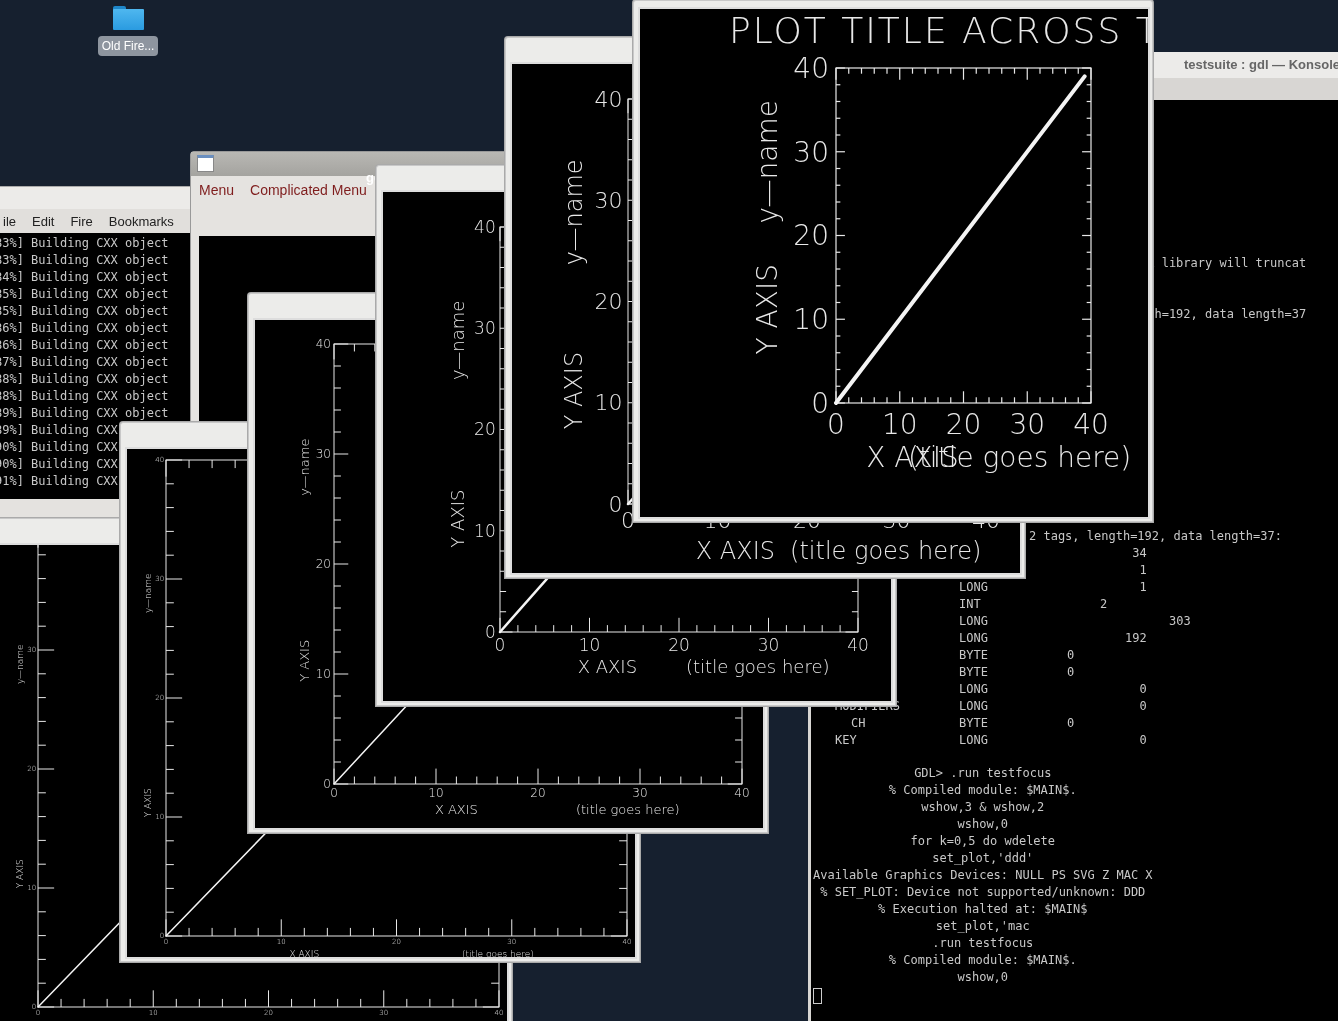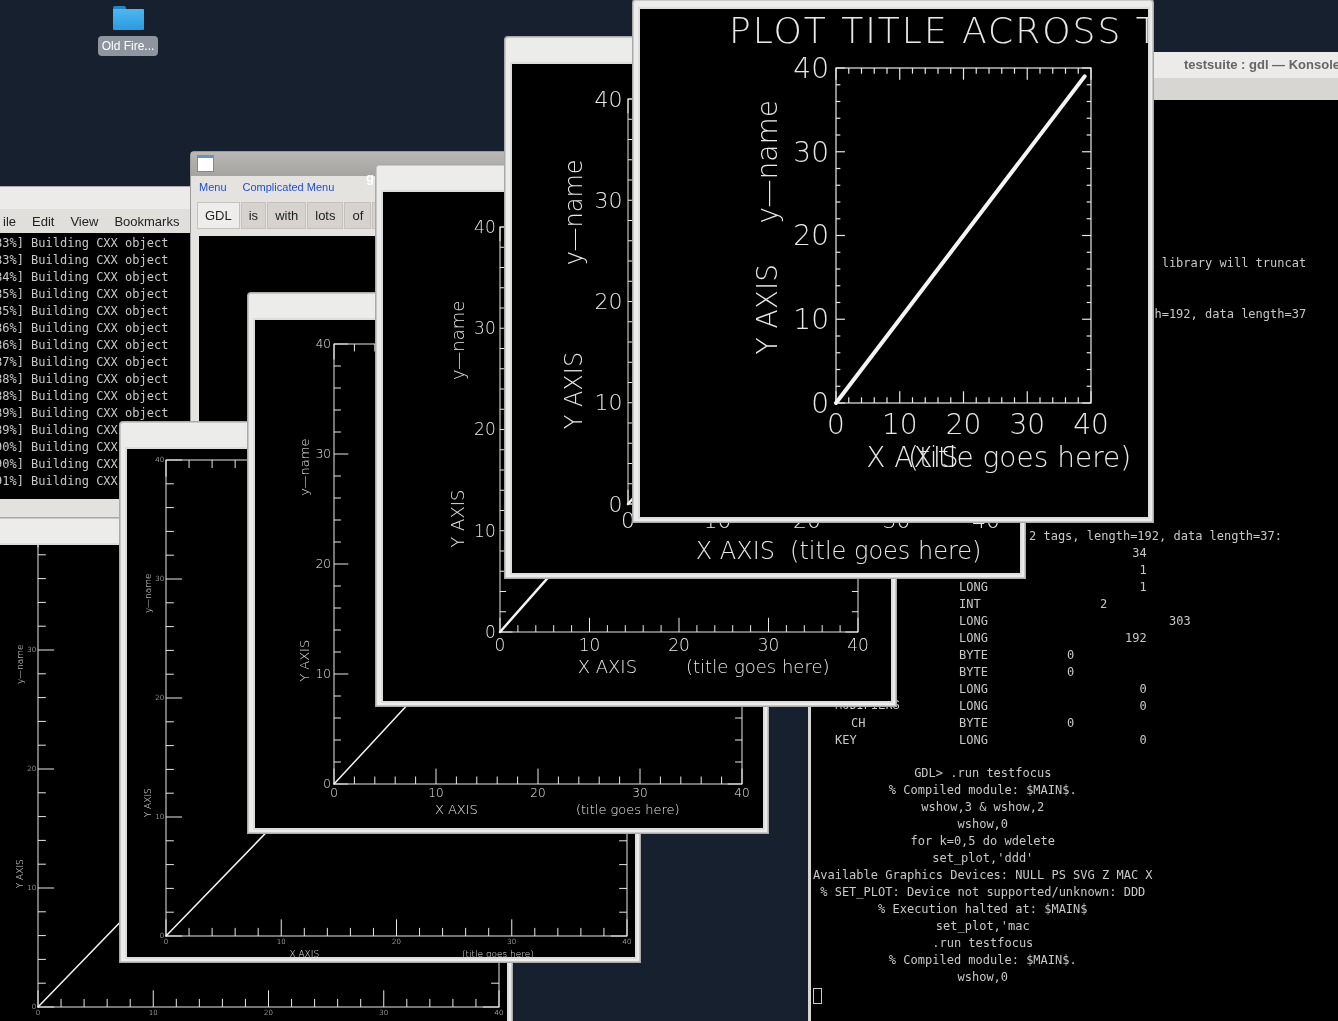--- a/index.html
+++ b/index.html
@@ -14,21 +14,21 @@
   .konsole-left .tb{height:22px;background:#ecebe9;}
   .konsole-left .menubar{height:24px;background:#e1dfdc;display:flex;font-family:"Liberation Sans",sans-serif;font-size:13px;color:#222;align-items:center;}
   .konsole-left .menubar span{padding:0 8px;}
   .term{font-family:"DejaVu Sans Mono",monospace;font-size:12px;color:#c8c8c8;line-height:17px;white-space:pre;}
   .konsole-left .term{position:absolute;left:0;top:48px;}
   .konsole-left .foot{position:absolute;bottom:0;left:0;right:0;height:18px;background:#e4e2df;}
   .gdlwid{left:190px;top:151px;width:320px;height:280px;background:#e5e3e0;border:1px solid #999;border-radius:4px 4px 0 0;}
   .gdlwid .tb{height:24px;background:linear-gradient(#b9b8b4,#a4a39f);position:relative;}
   .gdlwid .tb .ico{position:absolute;left:6px;top:3px;width:15px;height:13px;background:#fff;border:1px solid #888;border-top:3px solid #6a8fc0;}
   .gdlwid .tb .title{position:absolute;left:175px;top:3px;color:#fff;font-weight:bold;font-size:13px;font-family:"Liberation Sans",sans-serif;margin-top:15px;}
-  .gdlwid .mb{display:flex;font-size:11px;font-family:"Liberation Sans",sans-serif;color:#1d4ed8;height:22px;align-items:center;}
+  .gdlwid .mb{display:flex;font-size:14px;font-family:"Liberation Sans",sans-serif;color:#7f1d1d;height:22px;align-items:flex-end;}
   .gdlwid .mb span{padding:0 8px;}
   .gdlwid .tabs{display:flex;margin:4px 0 0 6px;font-size:13px;font-family:"Liberation Sans",sans-serif;}
   .gdlwid .tabs span{padding:5px 7px;background:#d6d3cf;border:1px solid #c5c2bd;margin-right:1px;color:#222;}
   .gdlwid .tabs span.active{background:#eeedeb;}
   .gdlwid .pane{position:absolute;left:8px;top:84px;right:0;bottom:0;background:#000;}
   .konsole-right{left:808px;top:52px;width:540px;height:980px;background:#000;border-left:3px solid #d8d6d3;}
   .konsole-right .tb{height:26px;background:#ecebe9;font-family:"Liberation Sans",sans-serif;font-size:13px;font-weight:bold;color:#666;position:relative;}
   .konsole-right .tb span{position:absolute;left:373px;top:5px;white-space:nowrap;}
   .konsole-right .bar{height:22px;background:#d8d6d3;}
   .konsole-right .term{position:absolute;left:2px;}
@@ -81,37 +81,37 @@
     <div class="term" style="top: 561px; left: 148px;">LONG</div>
     <div class="term" style="top: 561px; left: 314px; margin-left: 44px;">303</div>
     <div class="term" style="top: 578px; left: 148px;">LONG</div>
     <div class="term" style="top: 578px; left: 314px;">192</div>
     <div class="term" style="top: 595px; left: 148px;">BYTE</div>
     <div class="term" style="top: 595px; left: 256px;">0</div>
     <div class="term" style="top: 612px; left: 148px;">BYTE</div>
     <div class="term" style="top: 612px; left: 256px;">0</div>
     <div class="term" style="top: 629px; left: 148px;">LONG</div>
     <div class="term" style="top: 629px; left: 328.4px;">0</div>
-    <div class="term" style="top: 646px; left: 24px; font-family: Liberation Mono, monospace;">MODIFIERS</div>
+    <div class="term" style="top: 646px; left: 24px;">MODIFIERS</div>
     <div class="term" style="top: 646px; left: 148px;">LONG</div>
     <div class="term" style="top: 646px; left: 328.4px;">0</div>
     <div class="term" style="top: 663px; left: 40px;">CH</div>
     <div class="term" style="top: 663px; left: 148px;">BYTE</div>
     <div class="term" style="top: 663px; left: 256px;">0</div>
     <div class="term" style="top: 680px; left: 24px;">KEY</div>
     <div class="term" style="top: 680px; left: 148px;">LONG</div>
     <div class="term" style="top: 680px; left: 328.4px;">0</div>
   </div>
 
 <div class="win konsole-left">
   <div class="tb"></div>
   <div class="menubar" id="kl-menu">
       <span>ile</span>
       <span>Edit</span>
-      <span>View</span>
+      <span>Fire</span>
       <span>Bookmarks</span>
     </div>
   <div class="term" id="kl-term">83%] Building CXX object
 83%] Building CXX object
 84%] Building CXX object
 85%] Building CXX object
 85%] Building CXX object
 86%] Building CXX object
 86%] Building CXX object
 87%] Building CXX object
@@ -126,28 +126,20 @@
 </div>
 
 <div class="win gdlwid">
   <div class="tb">
     <div class="ico"></div>
     <span class="title">gdl widget examples</span>
   </div>
   <div class="mb" id="gw-menu">
       <span>Menu</span>
       <span>Complicated Menu</span>
-    </div>
-  <div class="tabs" id="gw-tabs">
-      <span class="active">GDL</span>
-      <span>is</span>
-      <span>with</span>
-      <span>lots</span>
-      <span>of</span>
-      <span>widgets</span>
     </div>
   <div class="pane"></div>
 </div>
 
 <div id="plots">
     <div class="win pwin" style="left: -10px; top: 518px; width: 522px; height: 510px;">
       <div style="height: 24px;"></div>
       <div class="canvas" style="left: 4px; top: 24px; width: 514px; height: 482px;">
         <svg width="510" height="478">
           <rect x="41" y="-14" width="461" height="476" fill="none" stroke="#e8e8e8" stroke-width="1"></rect>

